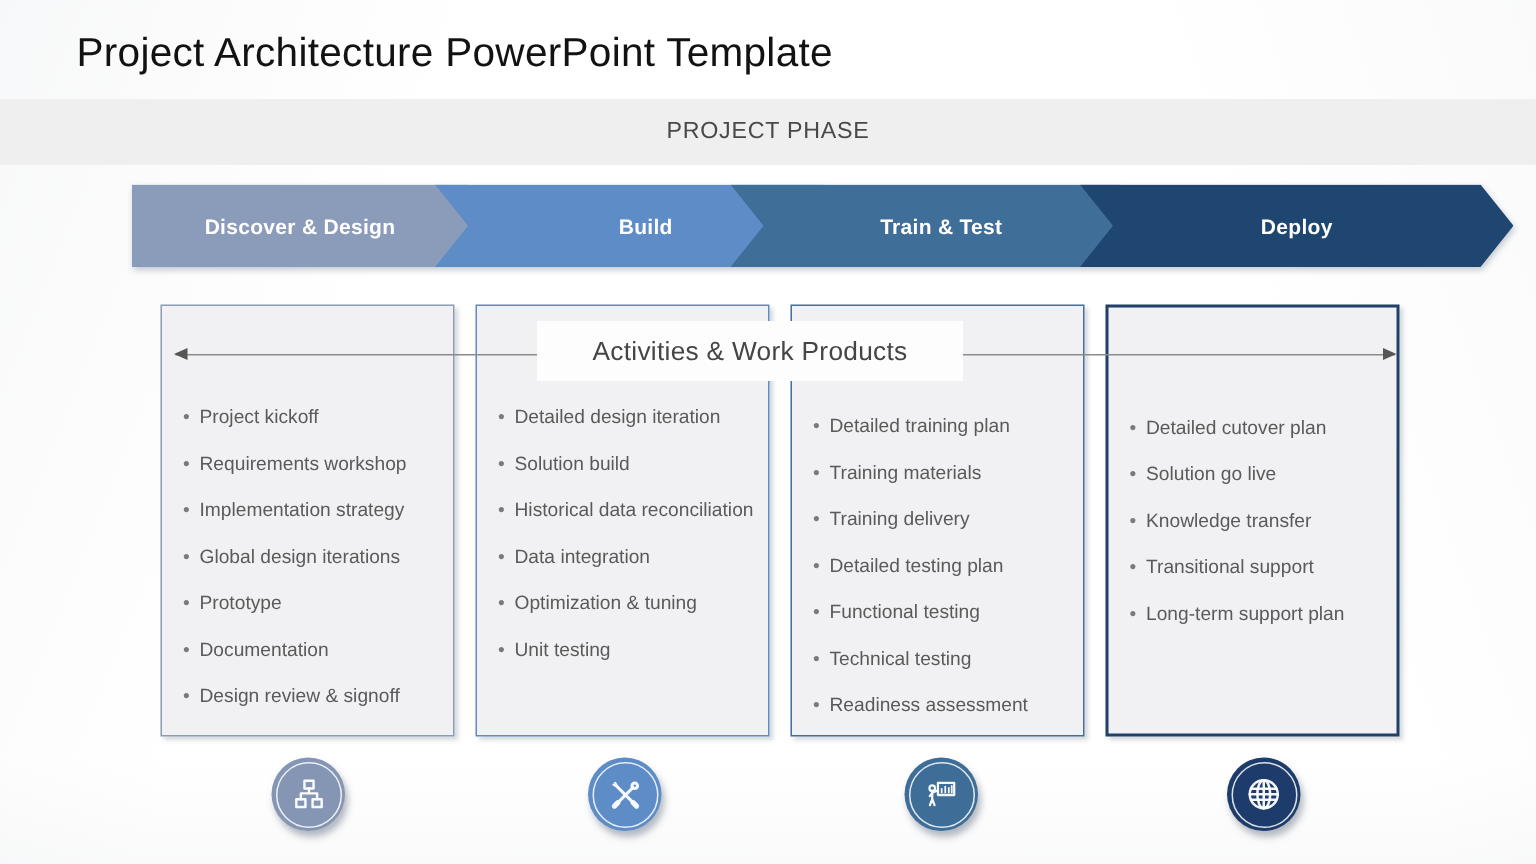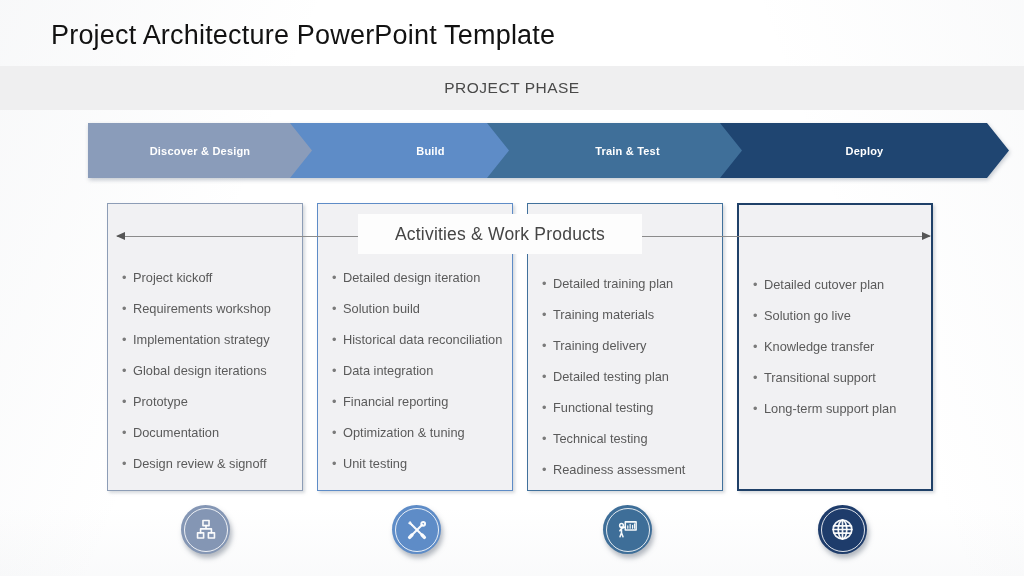--- a/index.html
+++ b/index.html
@@ -23,21 +23,21 @@
   .band{
     position:absolute;left:0;top:66px;width:1024px;height:44px;background:#efeff0;
     display:flex;align-items:center;justify-content:center;text-align:right;
   }
   .band span{font-size:15.5px;color:#494949;letter-spacing:.5px;}
 
   
   .arrow-band{position:absolute;inset:0;filter:drop-shadow(1.5px 2.5px 2px rgba(125,135,150,.45));}
   .arrow{
     position:absolute;top:123px;height:55px;display:flex;align-items:center;justify-content:center;
-    background:var(--c);color:#fff;font-weight:700;font-size:11px;letter-spacing:.2px;white-space:nowrap;
+    background:var(--c);color:#fff;font-weight:700;font-size:14px;letter-spacing:.2px;white-space:nowrap;
   }
   .arrow.first{clip-path:polygon(0 0, calc(100% - 22px) 0, 100% 50%, calc(100% - 22px) 100%, 0 100%);padding-right:22px;}
   .arrow.notched{clip-path:polygon(0 0, calc(100% - 22px) 0, 100% 50%, calc(100% - 22px) 100%, 0 100%, 22px 50%);padding-left:22px;padding-right:22px;}
   .a0{left:88px;width:224px;}
   .a1{left:290px;width:237px;}
   .a2{left:487px;width:237px;}
   .a3{left:720px;width:245px;}
 
   
   .pbox{
@@ -110,21 +110,20 @@
       <li>Design review &amp; signoff</li>
     </ul>
   </div>
 
   <div class="pbox pad-a b1" style="--c: #5E8CC7;">
     <ul>
       <li>Detailed design iteration</li>
       <li>Solution build</li>
       <li>Historical data reconciliation</li>
       <li>Data integration</li>
-      <li>Financial reporting</li>
       <li>Optimization &amp; tuning</li>
       <li>Unit testing</li>
     </ul>
   </div>
 
   <div class="pbox pad-b b2" style="--c: #41719C;">
     <ul>
       <li>Detailed training plan</li>
       <li>Training materials</li>
       <li>Training delivery</li>

